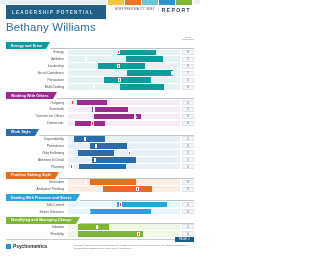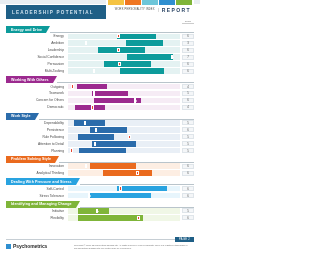--- a/index.html
+++ b/index.html
@@ -138,20 +138,21 @@
         <i style="background:#7fb539"></i>
       </div>
       <div class="logo-text">
         <span class="logo-wpi">WORK PERSONALITY INDEX</span>
         <span class="logo-sep">|</span>
         <span class="logo-report">REPORT</span>
       </div>
     </div>
   </div>
 
+  <div class="person-name">Bethany Williams</div>
 
   <div class="scale-row">
     <div class="scale-label-sp"></div>
     <div class="scale-track-sp"></div>
     <div class="scale-score-head">Score</div>
   </div>
 
   <div id="sections-root">
       <div class="section">
         <div class="sec-head">

